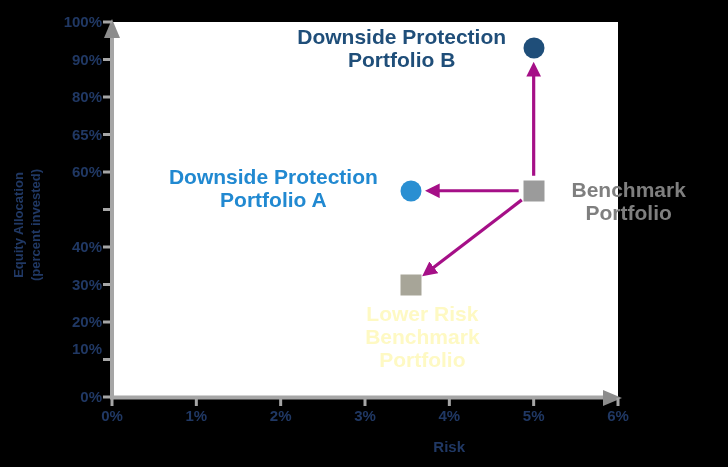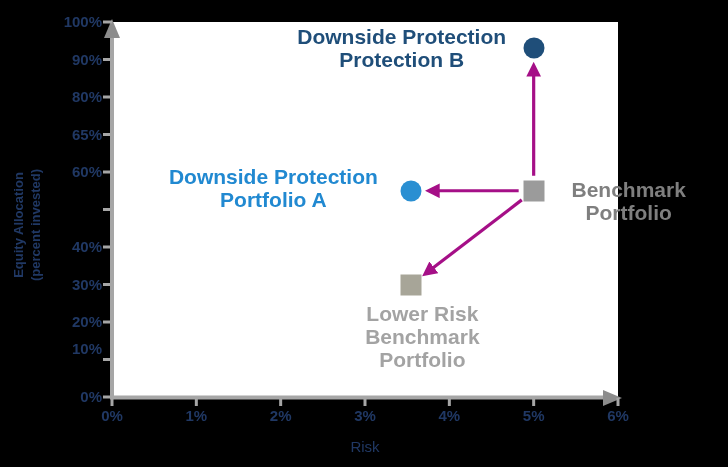--- a/index.html
+++ b/index.html
@@ -16,22 +16,22 @@
   .axis{stroke:var(--axis-color,#A6A6A6);stroke-width:4;fill:none;}
   .axis-head{fill:var(--axis-head-color,#8C8C8C);}
   .tick{stroke:var(--axis-color,#A6A6A6);stroke-width:3;}
   .tick-label{
     position:absolute;z-index:3;color:var(--axis-text,#203864);
     font-size:15px;font-weight:bold;line-height:18px;
   }
   .x-tick-label{text-align:center;}
   .y-tick-label{text-align:right;}
   .x-axis-title{
-    position:absolute;left:265px;top:438px;width:200px;text-align:center;
-    color:var(--axis-text,#203864);font-size:15px;font-weight:normal;z-index:3;
+    position:absolute;left:265px;top:438px;width:200px;text-align:right;
+    color:var(--axis-text,#203864);font-size:15px;font-weight:bold;z-index:3;
   }
   .y-axis-title{
     position:absolute;left:-82px;top:207px;width:220px;height:36px;
     transform:rotate(-90deg);text-align:center;
     color:var(--axis-text,#203864);font-size:13px;font-weight:bold;
     line-height:17px;z-index:3;
   }
   .marker{
     position:absolute;width:21px;height:21px;
     transform:translate(-50%,-50%);z-index:4;
@@ -114,31 +114,31 @@
     <div class="tick-label y-tick-label" style="left: 2px; top: 275.5px; width: 100px;">30%</div>
     <div class="tick-label y-tick-label" style="left: 2px; top: 238px; width: 100px;">40%</div>
     <div class="tick-label y-tick-label" style="left: 2px; top: 163px; width: 100px;">60%</div>
     <div class="tick-label y-tick-label" style="left: 2px; top: 125.5px; width: 100px;">65%</div>
     <div class="tick-label y-tick-label" style="left: 2px; top: 88px; width: 100px;">80%</div>
     <div class="tick-label y-tick-label" style="left: 2px; top: 50.5px; width: 100px;">90%</div>
     <div class="tick-label y-tick-label" style="left: 2px; top: 13px; width: 100px;">100%</div>
     <div class="marker circle" style="left: 533.667px; top: 48.25px; background: rgb(31, 78, 121);"></div>
     <div class="point-label pl-portfolio-b" style="left: 533.667px; top: 48.25px; color: rgb(31, 78, 121);">
       <div>Downside Protection</div>
-      <div>Protection B</div>
+      <div>Portfolio B</div>
     </div>
     <div class="marker circle" style="left: 411.383px; top: 190.75px; background: rgb(42, 143, 210);"></div>
     <div class="point-label pl-portfolio-a" style="left: 411.383px; top: 190.75px; color: rgb(33, 137, 209);">
       <div>Downside Protection</div>
       <div>Portfolio A</div>
     </div>
     <div class="marker square" style="left: 533.667px; top: 190.75px; background: rgb(155, 155, 155);"></div>
     <div class="point-label pl-benchmark" style="left: 533.667px; top: 190.75px; color: rgb(127, 127, 127);">
       <div>Benchmark</div>
       <div>Portfolio</div>
     </div>
     <div class="marker square" style="left: 411.383px; top: 284.5px; background: rgb(167, 165, 152);"></div>
-    <div class="point-label pl-lower-risk" style="left: 411.383px; top: 284.5px; color: #a3a3a3;">
+    <div class="point-label pl-lower-risk" style="left: 411.383px; top: 284.5px; color: #fef9c3;">
       <div>Lower Risk</div>
       <div>Benchmark</div>
       <div>Portfolio</div>
     </div>
   </div>
 
 </body></html>

